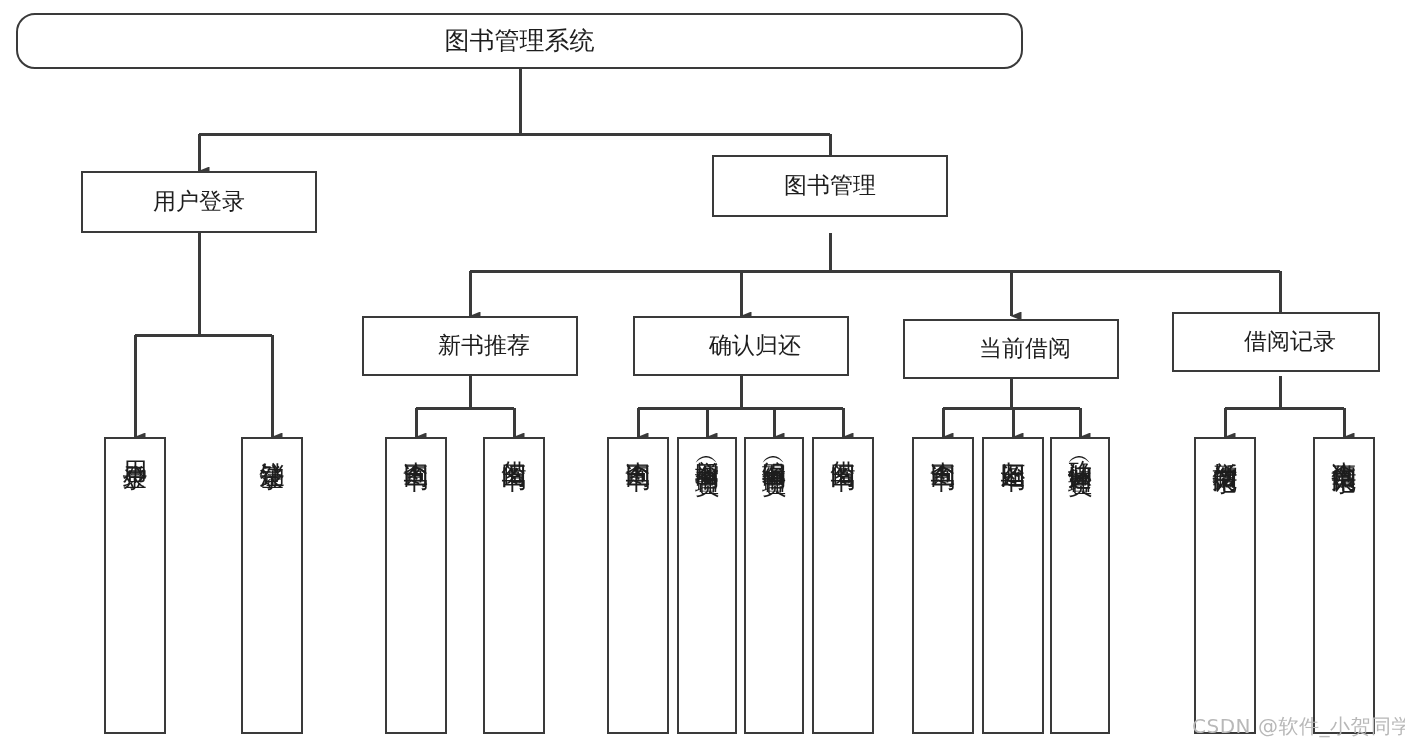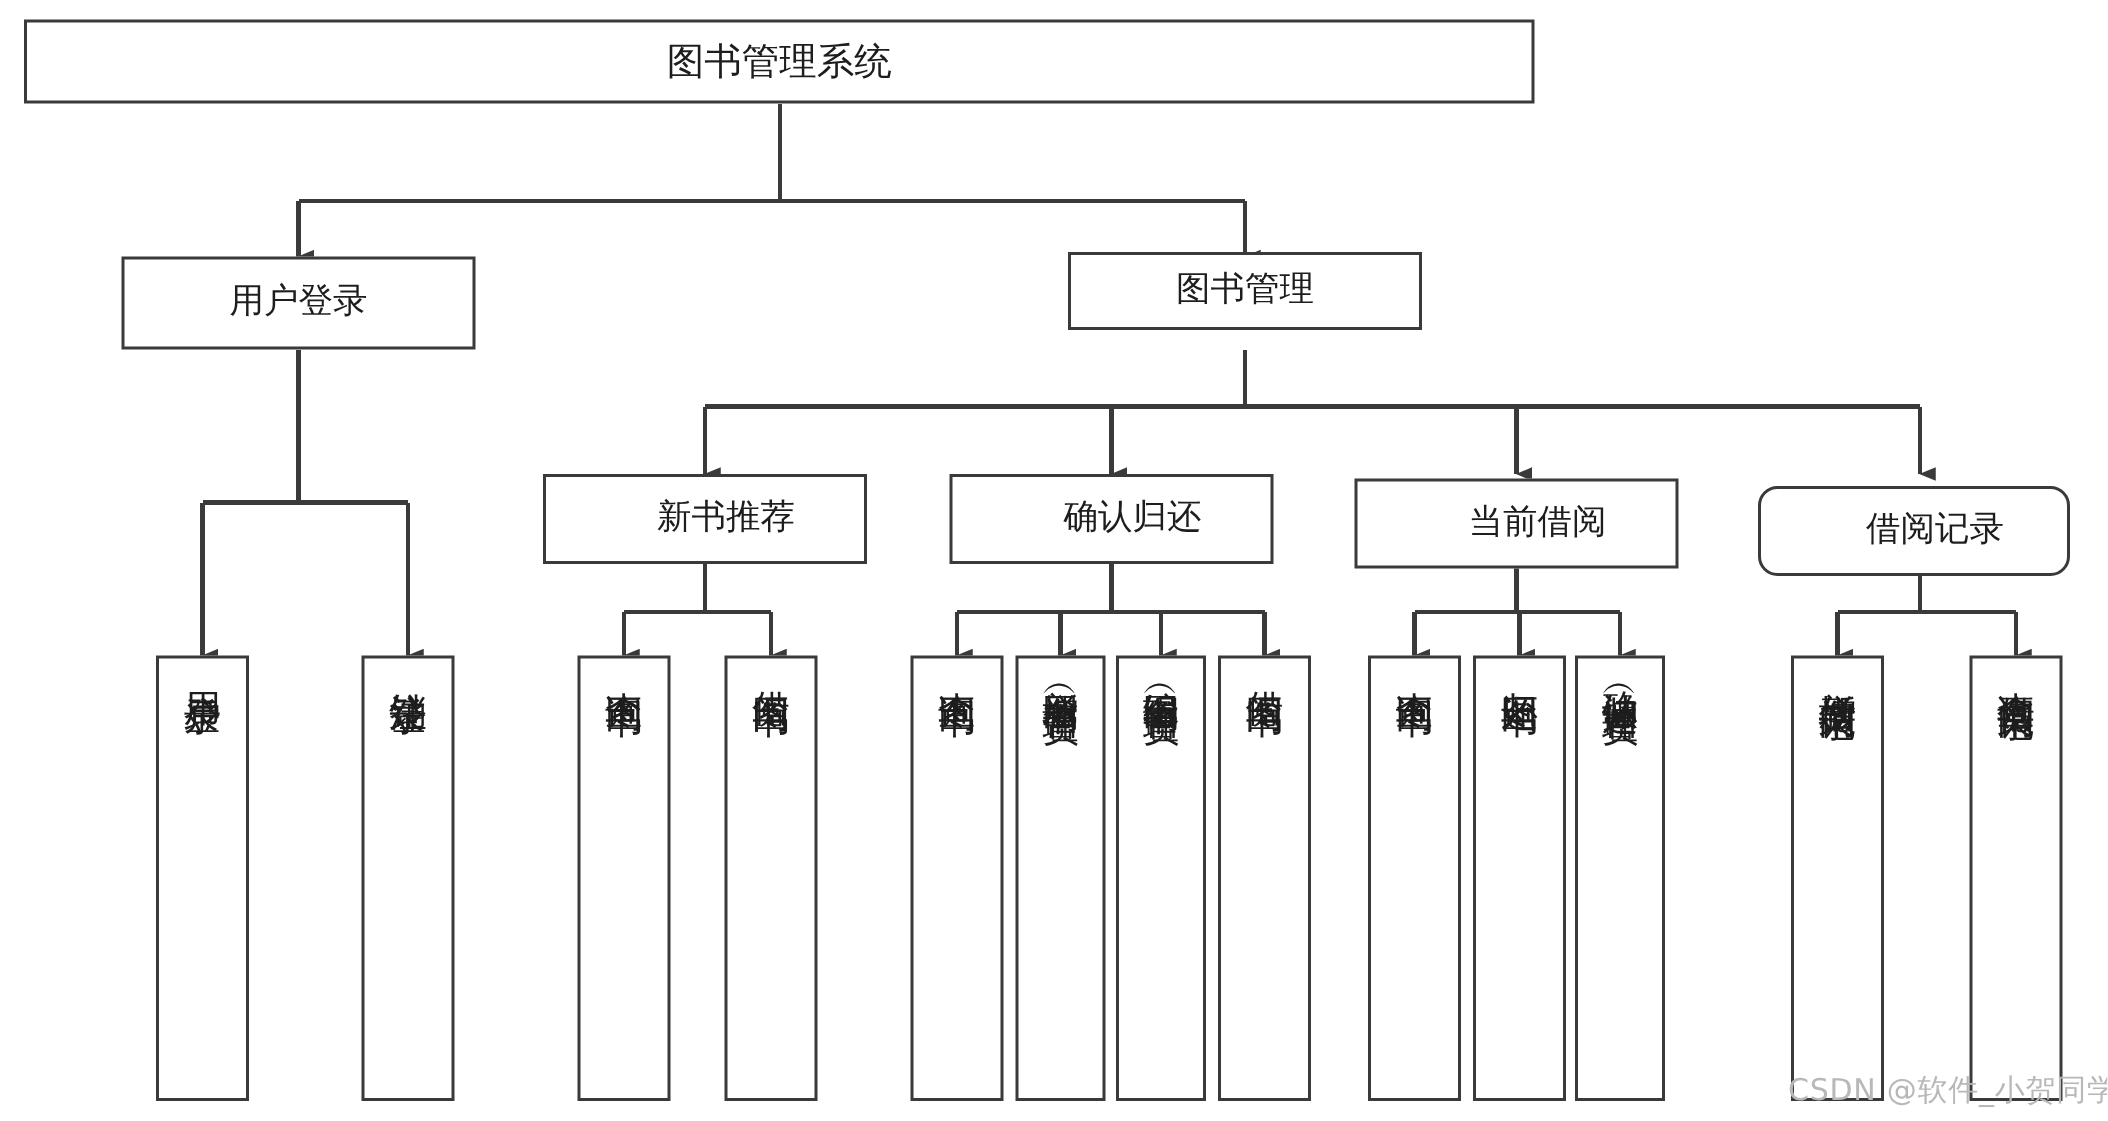--- a/index.html
+++ b/index.html
@@ -112,39 +112,39 @@
         <line x1="1013" y1="408" x2="1013" y2="437" stroke="#3a3a3a" stroke-width="3" shape-rendering="crispEdges" marker-end="url(#arrowhead)"></line>
         <line x1="1080" y1="408" x2="1080" y2="437" stroke="#3a3a3a" stroke-width="3" shape-rendering="crispEdges" marker-end="url(#arrowhead)"></line>
         <line x1="1280" y1="376" x2="1280" y2="408" stroke="#3a3a3a" stroke-width="3" shape-rendering="crispEdges"></line>
         <line x1="1225" y1="408" x2="1344" y2="408" stroke="#3a3a3a" stroke-width="3" shape-rendering="crispEdges"></line>
         <line x1="1225" y1="408" x2="1225" y2="437" stroke="#3a3a3a" stroke-width="3" shape-rendering="crispEdges" marker-end="url(#arrowhead)"></line>
         <line x1="1344" y1="408" x2="1344" y2="437" stroke="#3a3a3a" stroke-width="3" shape-rendering="crispEdges" marker-end="url(#arrowhead)"></line>
       </g>
   </svg>
 
   <div id="node-layer">
-      <div class="node lv0 horizontal" style="left: 16px; top: 13px; width: 1007px; height: 56px;">
+      <div class="node lv0 horizontal" style="left: 16px; top: 13px; width: 1007px; height: 56px; border-radius: 19px;">
         <span class="label">图书管理系统</span>
       </div>
       <div class="node lv1 horizontal" style="left: 81px; top: 171px; width: 236px; height: 62px;">
         <span class="label">用户登录</span>
       </div>
-      <div class="node lv1 horizontal" style="left: 712px; top: 168px; width: 236px; height: 52px;">
+      <div class="node lv1 horizontal" style="left: 712px; top: 155px; width: 236px; height: 62px;">
         <span class="label">图书管理</span>
       </div>
       <div class="node lv2 horizontal" style="left: 362px; top: 316px; width: 216px; height: 60px;">
         <span class="label">新书推荐</span>
       </div>
       <div class="node lv2 horizontal" style="left: 633px; top: 316px; width: 216px; height: 60px;">
         <span class="label">确认归还</span>
       </div>
       <div class="node lv2 horizontal" style="left: 903px; top: 319px; width: 216px; height: 60px;">
         <span class="label">当前借阅</span>
       </div>
-      <div class="node lv2 horizontal" style="left: 1172px; top: 324px; width: 208px; height: 60px; border-radius: 13px;">
+      <div class="node lv2 horizontal" style="left: 1172px; top: 312px; width: 208px; height: 60px;">
         <span class="label">借阅记录</span>
       </div>
       <div class="node leaf vertical" style="left: 104px; top: 437px; width: 62px; height: 297px;">
         <span class="label">用户登录</span>
       </div>
       <div class="node leaf vertical" style="left: 241px; top: 437px; width: 62px; height: 297px;">
         <span class="label">注销登录</span>
       </div>
       <div class="node leaf vertical" style="left: 385px; top: 437px; width: 62px; height: 297px;">
         <span class="label">查询图书</span>

